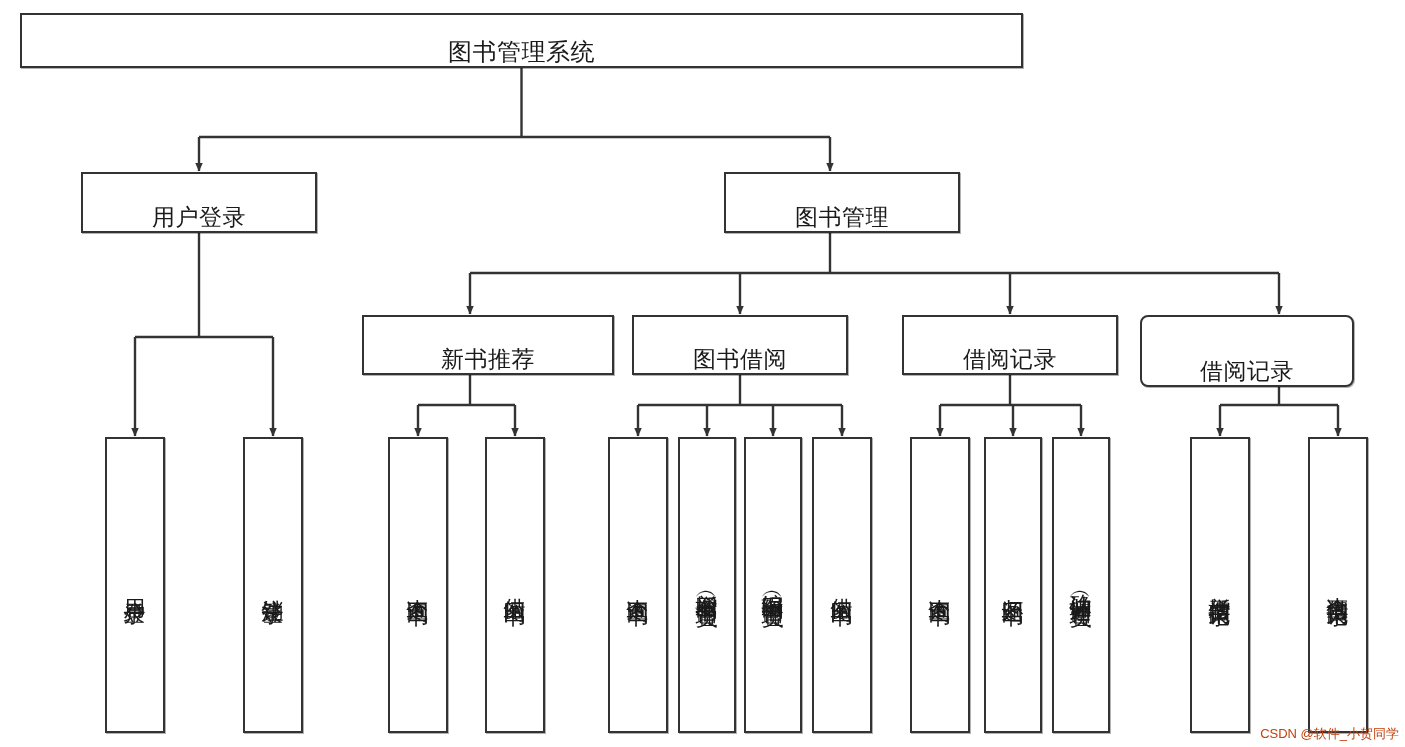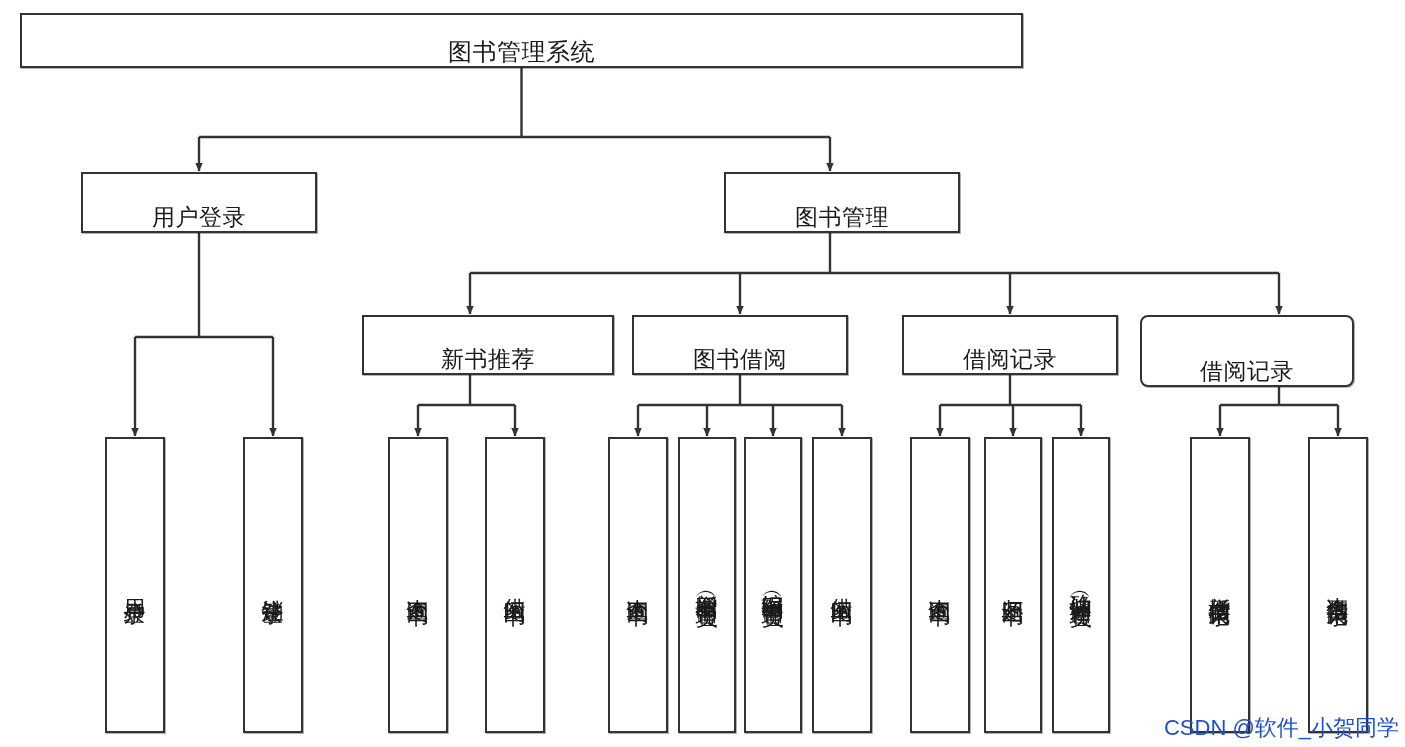--- a/index.html
+++ b/index.html
@@ -62,22 +62,22 @@
     text-orientation: upright;
     font-size: 22px;
     line-height: 1.05;
     letter-spacing: 2px;
     white-space: nowrap;
   }
   #watermark {
     position: absolute;
     right: 6px;
     bottom: 4px;
-    font-size: 22px;
-    color: #1d4ed8;
+    font-size: 13px;
+    color: #c2410c;
     white-space: nowrap;
     user-select: none;
   }
 </style>
 </head>
 <body>
 
 <div id="diagram-root">
 
   <svg id="edge-layer" viewBox="0 0 1405 747" width="1405" height="747" xmlns="http://www.w3.org/2000/svg">

